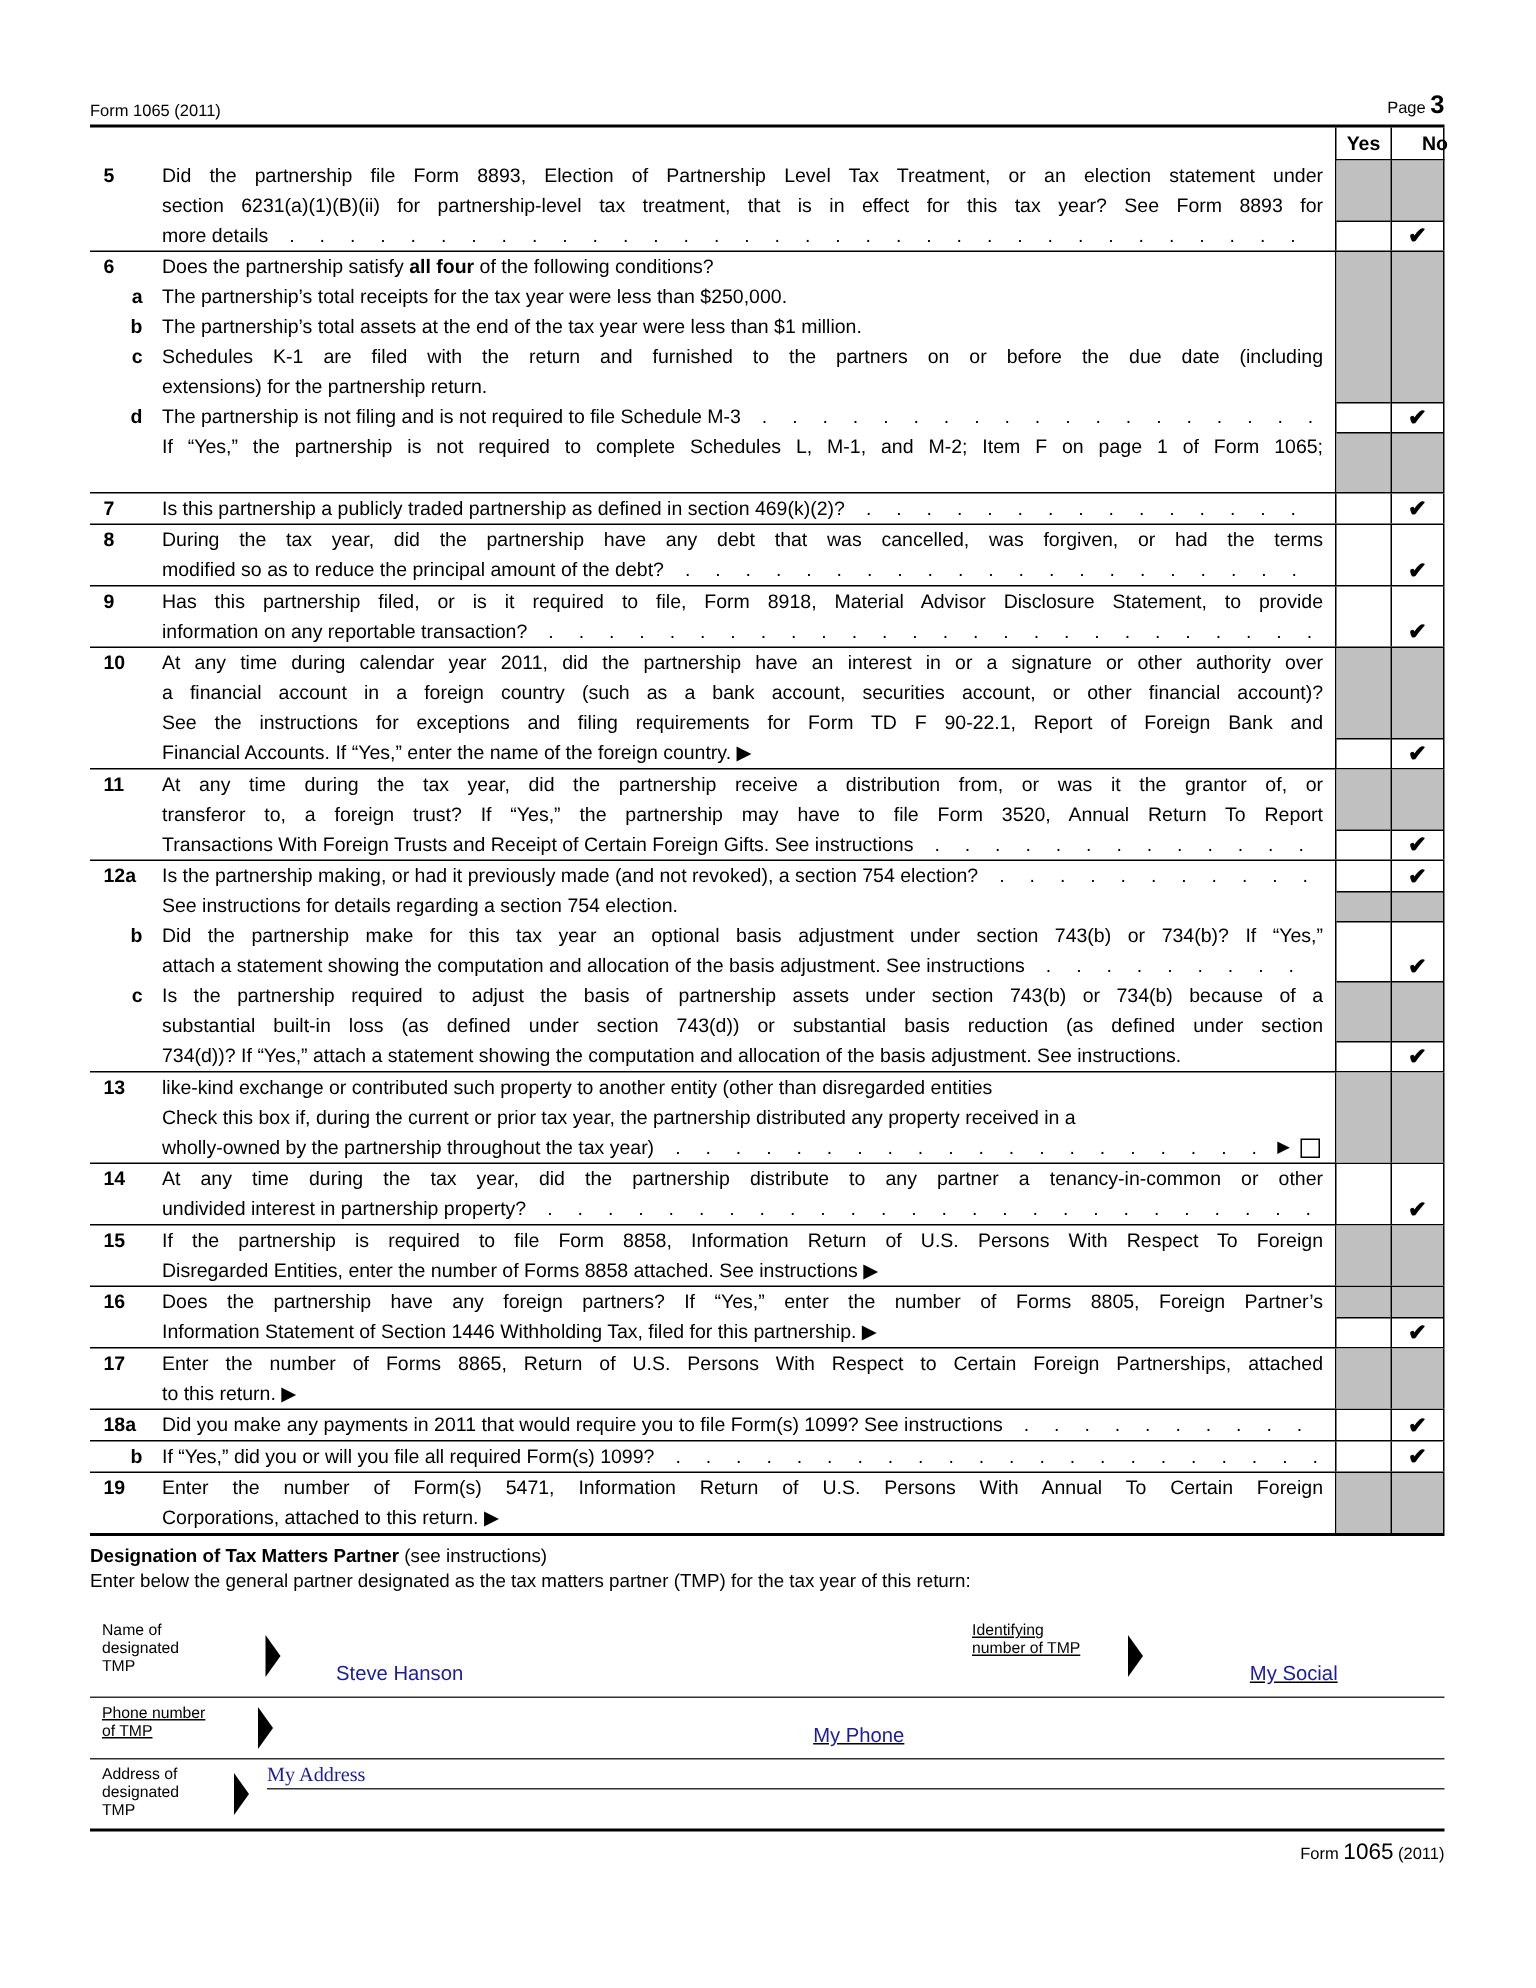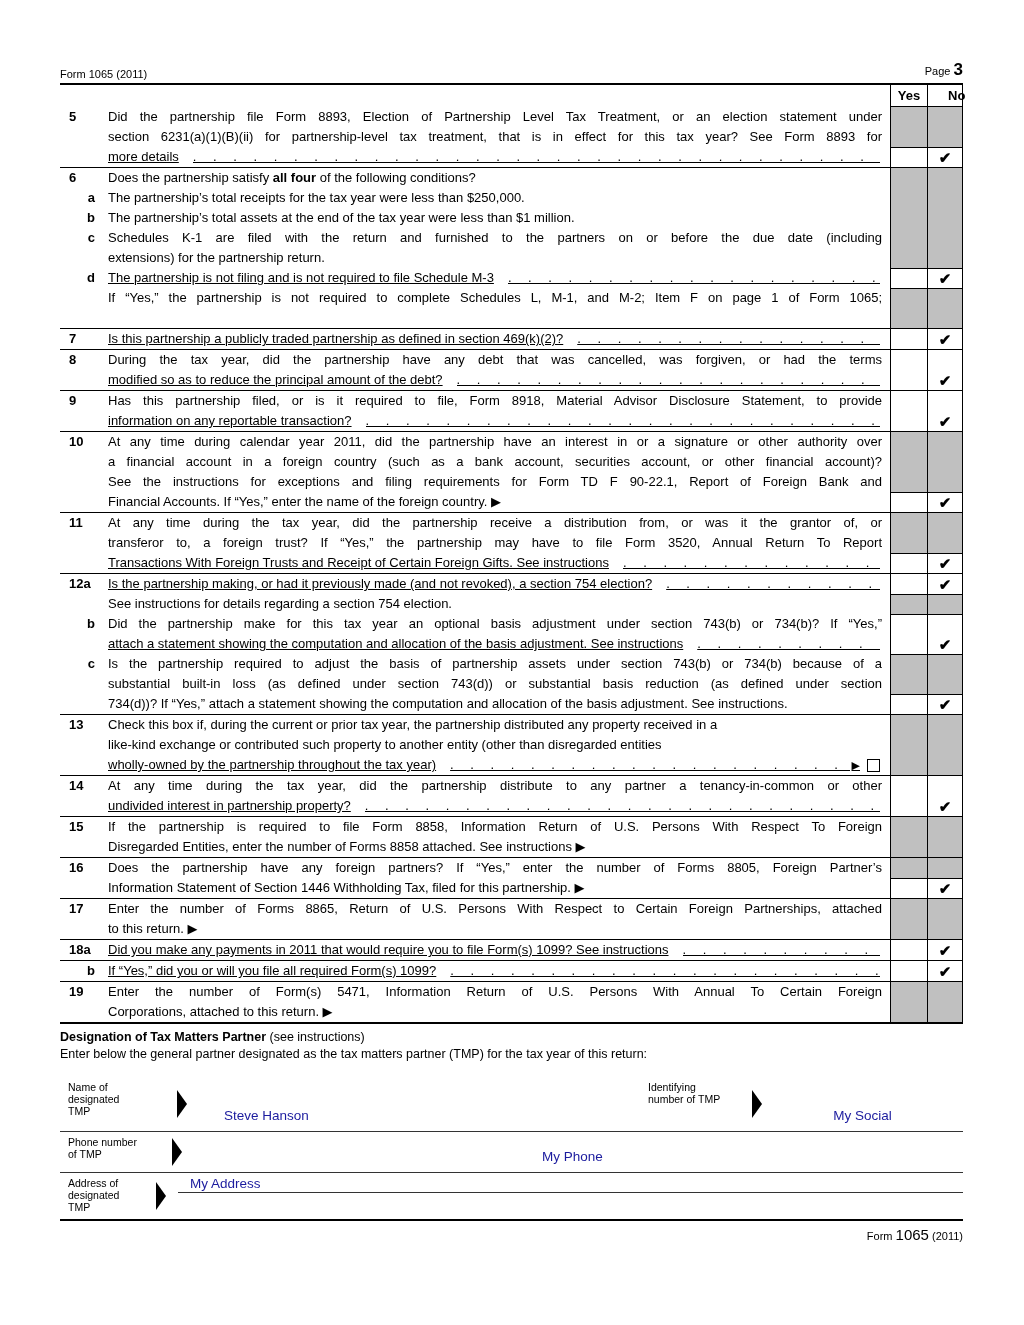--- a/index.html
+++ b/index.html
@@ -17,21 +17,21 @@
   .ynh.n{width:36px;border-right:1px solid #000;padding-left:20px;}
   .block{display:flex;}
   .block.bt{border-top:1px solid #000;}
   .btext{width:830px;box-sizing:border-box;}
   .trow{display:flex;}
   .num{width:48px;box-sizing:border-box;font-weight:bold;font-size:13px;line-height:20px;padding-left:9px;}
   .num.sub{text-align:right;padding-left:0;padding-right:13px;}
   .lines{flex:1;min-width:0;padding-right:8px;}
   .line{height:20px;line-height:20px;font-size:13px;overflow:hidden;}
   .line.j{text-align:justify;text-align-last:justify;}
-  .line.flex{display:flex;text-decoration:underline;}
+  .line.flex{display:flex;}
   .line .lt{white-space:nowrap;}
   .b{font-weight:bold;}
   .leader{flex:1;overflow:hidden;white-space:nowrap;word-spacing:13px;margin-left:14px;margin-right:2px;}
   .suffix{display:flex;align-items:center;gap:7px;padding-right:2px;}
   .suffix .arrow{font-size:11px;}
   .cbox{width:13px;height:13px;border:1.5px solid #000;box-sizing:border-box;background:#fff;display:inline-block;}
   .col{display:flex;flex-direction:column;box-sizing:border-box;}
   .col.yes{width:37px;border-left:1px solid #000;}
   .col.no{width:36px;border-left:1px solid #000;border-right:1px solid #000;}
   .seg{box-sizing:border-box;}
@@ -43,31 +43,31 @@
   .desig{margin-top:6px;font-size:12.5px;}
   .desig-title b{font-size:12.5px;}
   .desig-sub{margin-top:3px;}
   
   .tmp{margin-top:16px;border-bottom:2.5px solid #000;}
   .tmp-row{display:flex;border-bottom:1px solid #333;}
   .tmp-row.r1{height:54px;}
   .tmp-row.r2{height:40px;}
   .tmp-row.r3{height:46px;border-bottom:none;}
   .tmp-left{flex:0 0 580px;display:flex;gap:21px;}
-  .tmp-right{flex:1;display:flex;}
+  .tmp-right{flex:1;display:flex;text-decoration:underline;}
   .tmp-label{font-size:10.5px;line-height:12px;padding:4px 0 0 8px;}
   .tmp-label.w1{width:96px;box-sizing:border-box;}
   .tmp-label.w2{width:150px;box-sizing:border-box;}
   .tmp-label.w3{width:112px;box-sizing:border-box;}
   .tri{width:0;height:0;border-left:10px solid #000;border-top:14px solid transparent;border-bottom:14px solid transparent;align-self:center;flex:0 0 auto;}
   .tmp-value{color:var(--blue,#1b1b9e);font-size:13.5px;align-self:flex-end;margin:0 0 8px 16px;white-space:nowrap;}
   .tmp-value.center{flex:1;text-align:center;margin-left:0;}
   .addr-area{flex:1;display:flex;flex-direction:column;margin-left:12px;}
   .addr-line1{height:19px;line-height:19px;border-bottom:1px solid #333;}
-  .addr-line1 .tmp-value{margin:12px;align-self:auto;}
+  .addr-line1 .tmp-value{margin:0;align-self:auto;font-family:Liberation Serif, serif;}
   
   .pg-footer{margin-top:5px;text-align:right;font-size:11px;}
   .fnum{font-size:15px;font-weight:normal;}
 </style>
 </head>
 <body>
 
 <div class="sheet">
 
   <div class="pg-header">
@@ -320,22 +320,22 @@
         <div class="col no">
           <div class="seg g" style="height: 40px;"></div>
           <div class="seg c" style="height: 20px;">✔</div>
         </div>
       </div>
       <div class="block bt">
         <div class="btext">
           <div class="trow">
             <div class="num">13</div>
             <div class="lines">
+              <div class="line"><span class="lt">like-kind exchange or contributed such property to another entity (other than disregarded entities</span></div>
               <div class="line"><span class="lt">Check this box if, during the current or prior tax year, the partnership distributed any property received in a</span></div>
-              <div class="line"><span class="lt">like-kind exchange or contributed such property to another entity (other than disregarded entities</span></div>
               <div class="line flex">
                 <span class="lt">wholly-owned by the partnership throughout the tax year)</span>
                 <span class="leader">. . . . . . . . . . . . . . . . . . . . . . . . . . . . . . . . . . . . . . . . . . . . . . . . . .</span>
                 <span class="suffix">
                   <span class="arrow">▶</span>
                   <span class="cbox"></span>
                 </span>
               </div>
             </div>
           </div>

